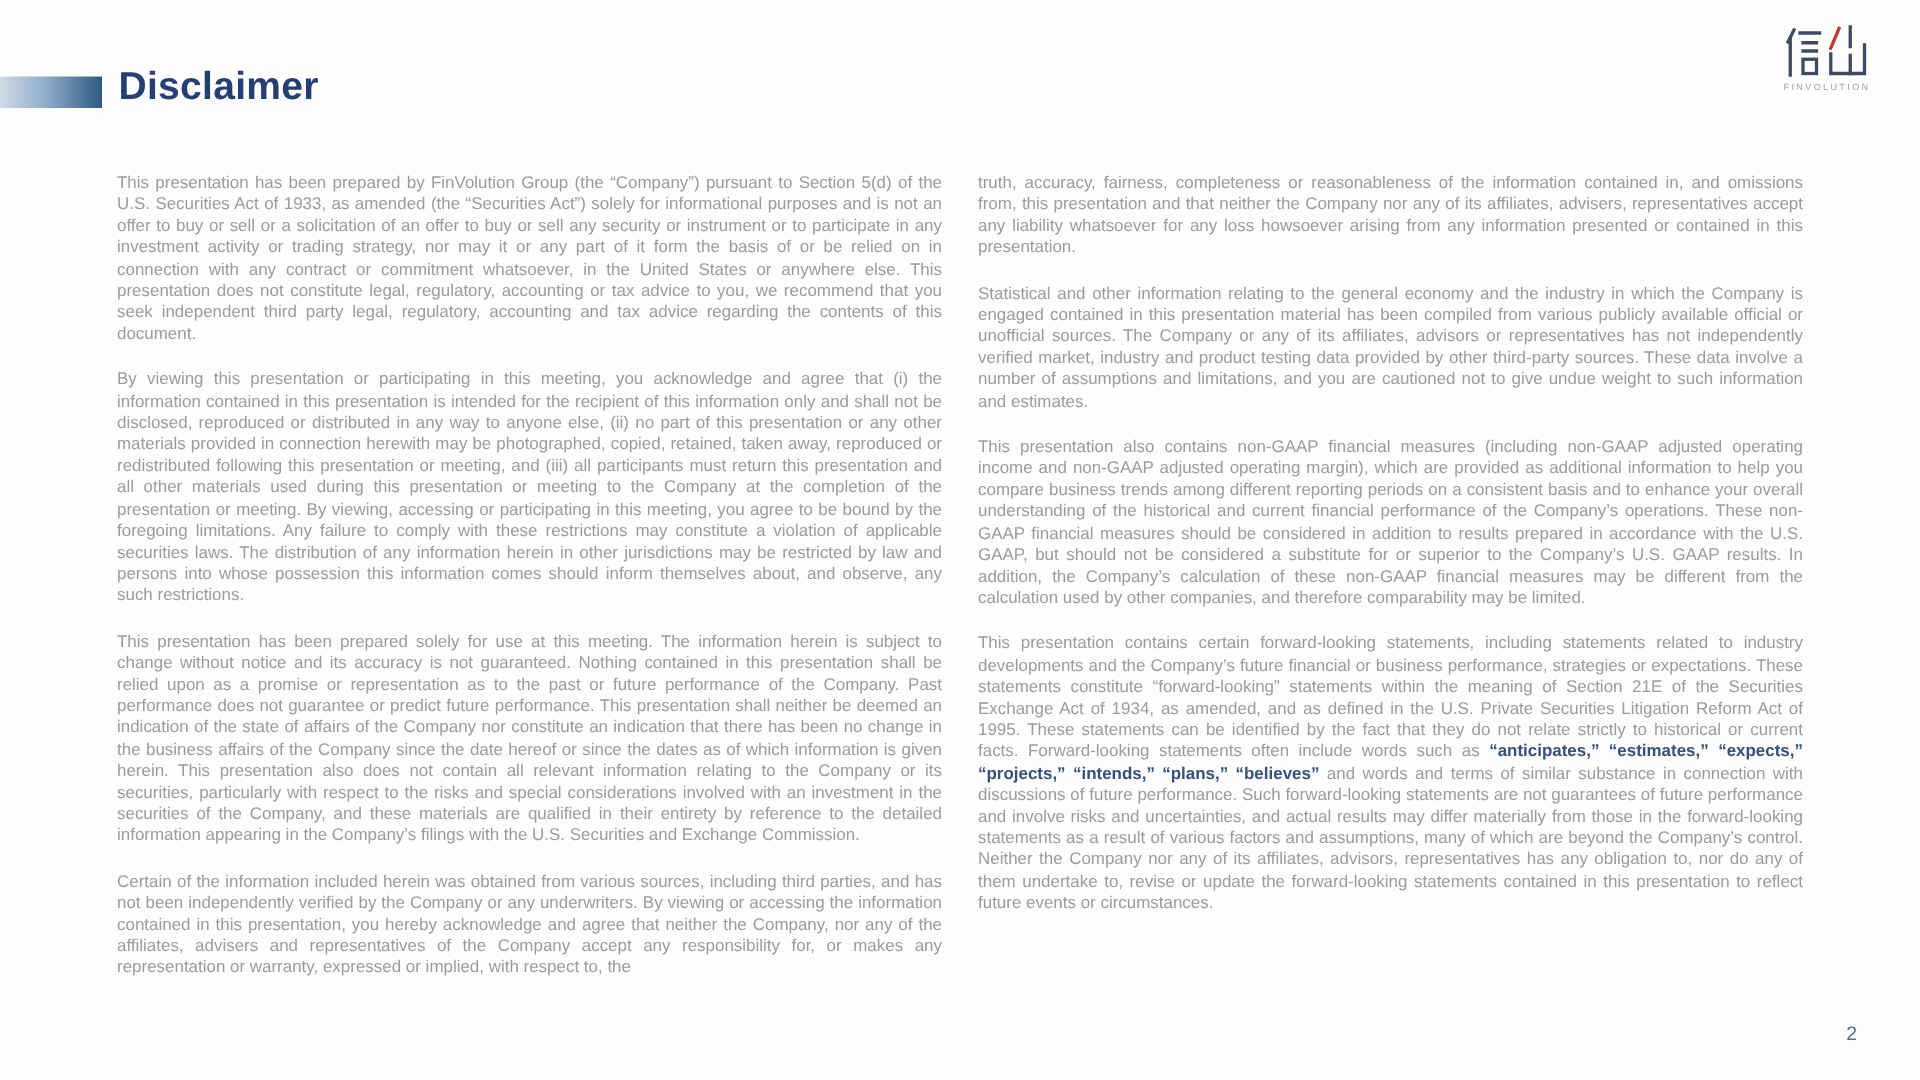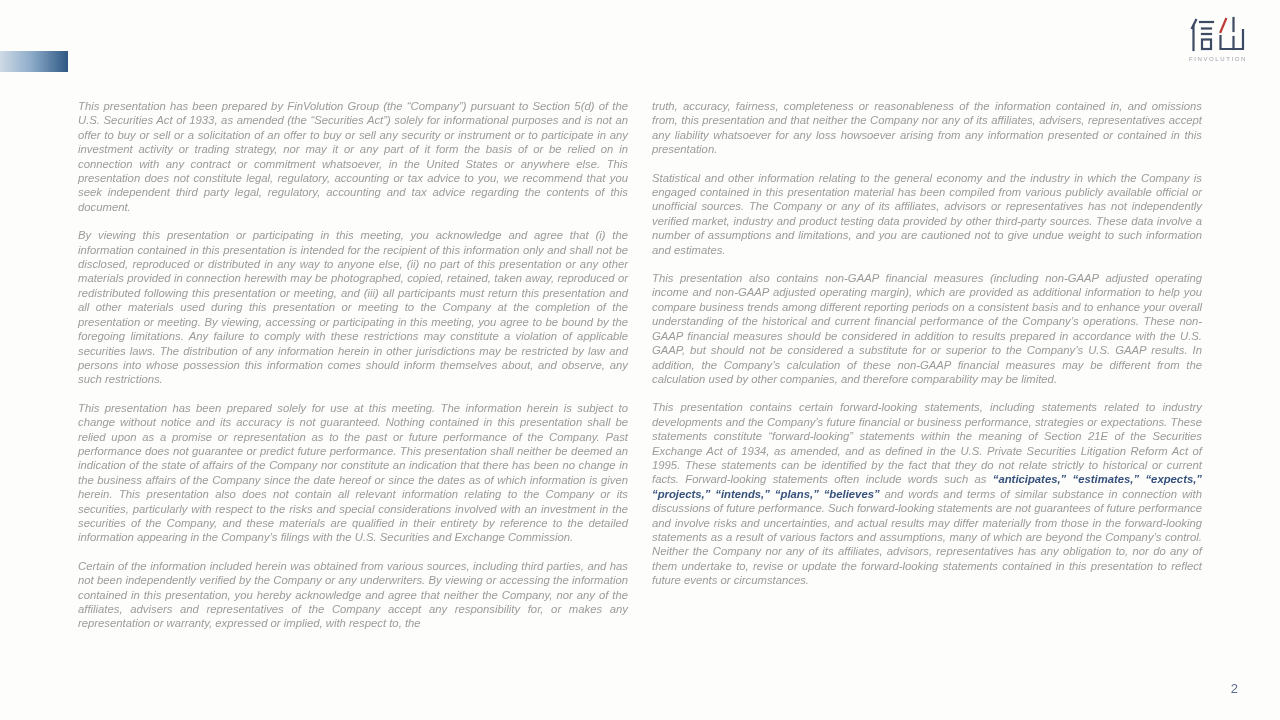--- a/index.html
+++ b/index.html
@@ -51,43 +51,43 @@
     display: flex;
     gap: 24px;
   }
   .col {
     width: 550px;
     font-size: 11.3px;
     line-height: 14.4px;
     color: #9b9b9b;
   }
   .para {
-    margin: 0 0 14px 0;
+    margin: 16px 0 14px 0;
     text-align: justify;
-    font-style: italic;
   }
   .para:last-child { margin-bottom: 0; }
   .bold-blue {
     color: #35517c;
     font-weight: 700;
   }
   .page-number {
     position: absolute;
     right: 42px; bottom: 24px;
     font-size: 13px;
     color: #5c6b8f;
   }
 </style>
 </head>
 <body>
 
 <div class="slide">
 
   <div class="accent-bar"></div>
 
+  <h1 class="title">Disclaimer</h1>
 
   <div class="logo">
     <svg width="58" height="38" viewBox="0 0 58 38" fill="none" stroke="#3d4a63" stroke-width="2.2" stroke-linecap="square">
 
       <path d="M7 4 L3 12"></path>
       <path d="M4.5 10 L4.5 34"></path>
       <path d="M11 6 H24"></path>
       <path d="M13 12.5 H22"></path>
       <path d="M13 18 H22"></path>
       <rect x="13" y="23.5" width="9" height="9.5"></rect>

